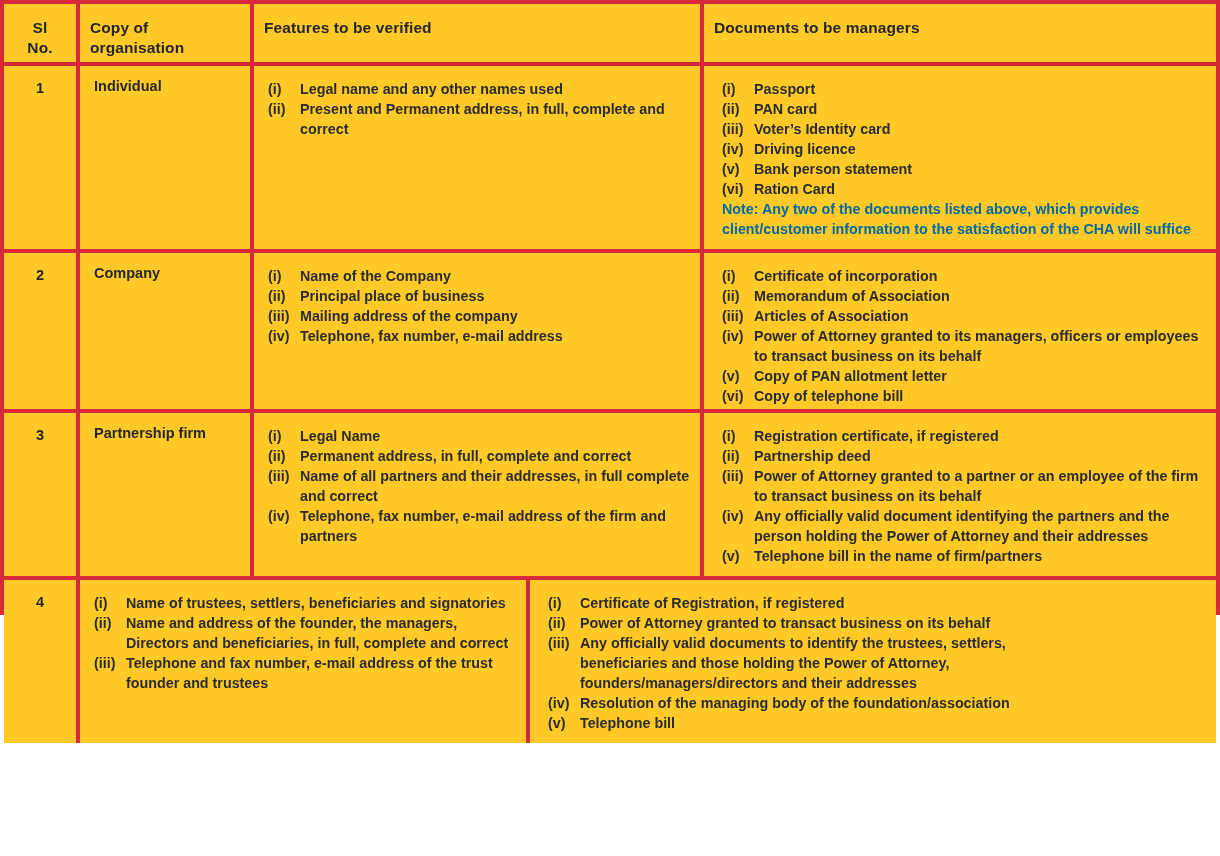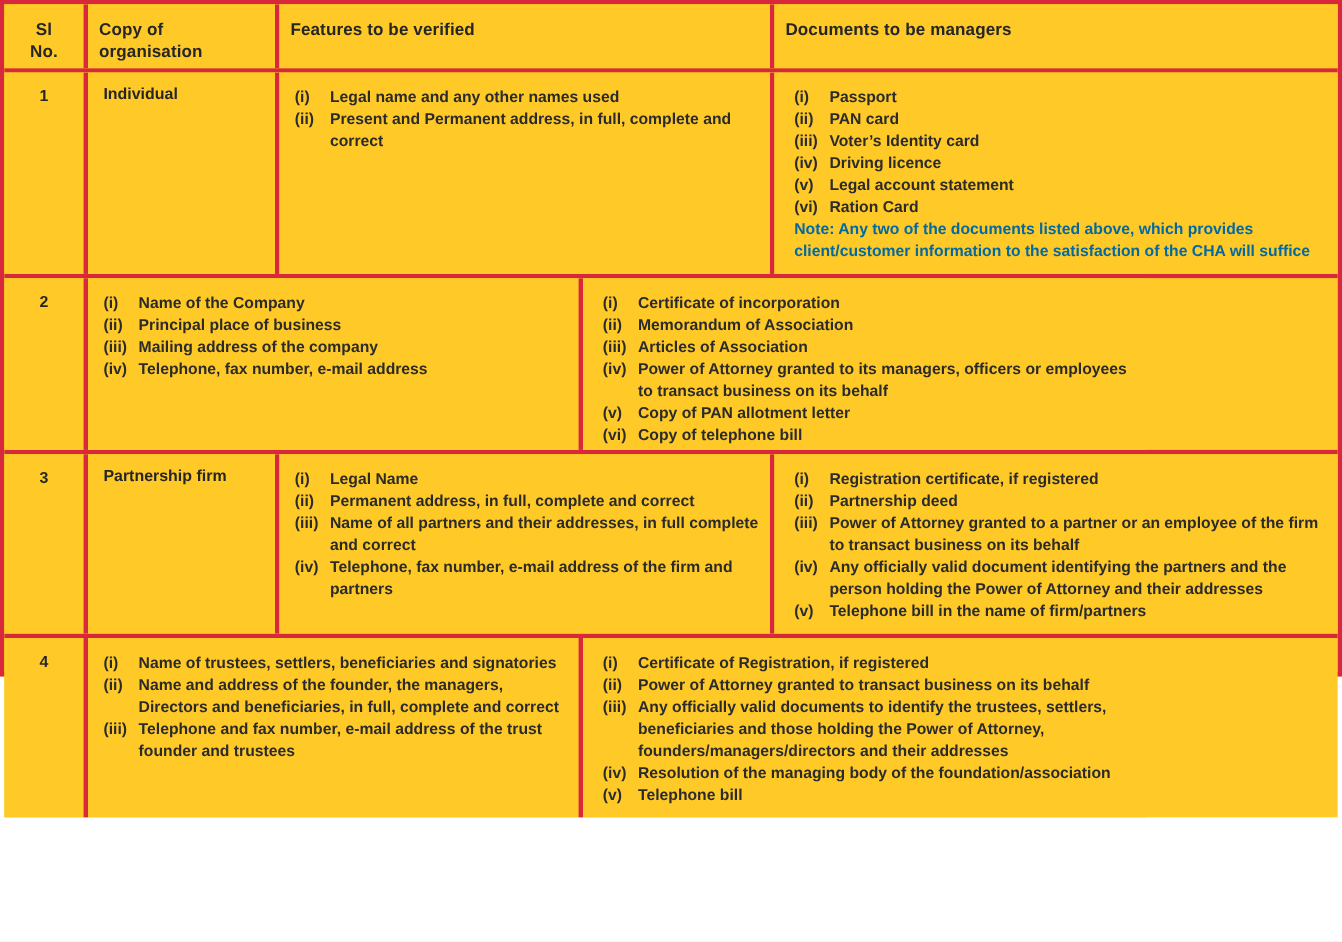--- a/index.html
+++ b/index.html
@@ -160,33 +160,34 @@
         <li>
           <span class="marker">(iii)</span>
           <span class="item-text">Voter’s Identity card</span>
         </li>
         <li>
           <span class="marker">(iv)</span>
           <span class="item-text">Driving licence</span>
         </li>
         <li>
           <span class="marker">(v)</span>
-          <span class="item-text">Legal account statement</span>
+          <span class="item-text">Bank person statement</span>
         </li>
         <li>
           <span class="marker">(vi)</span>
           <span class="item-text">Ration Card</span>
         </li>
       </ul>
       <div class="note-text">Note: Any two of the documents listed above, which provides client/customer information to the satisfaction of the CHA will suffice</div>
     </div>
   </div>
 
   <div class="row row-2">
     <div class="cell col-sl cell-sl">2</div>
+    <div class="cell col-form cell-form">Company</div>
     <div class="cell col-feat cell-list">
       <ul class="num-list">
         <li>
           <span class="marker">(i)</span>
           <span class="item-text">Name of the Company</span>
         </li>
         <li>
           <span class="marker">(ii)</span>
           <span class="item-text">Principal place of business</span>
         </li>

